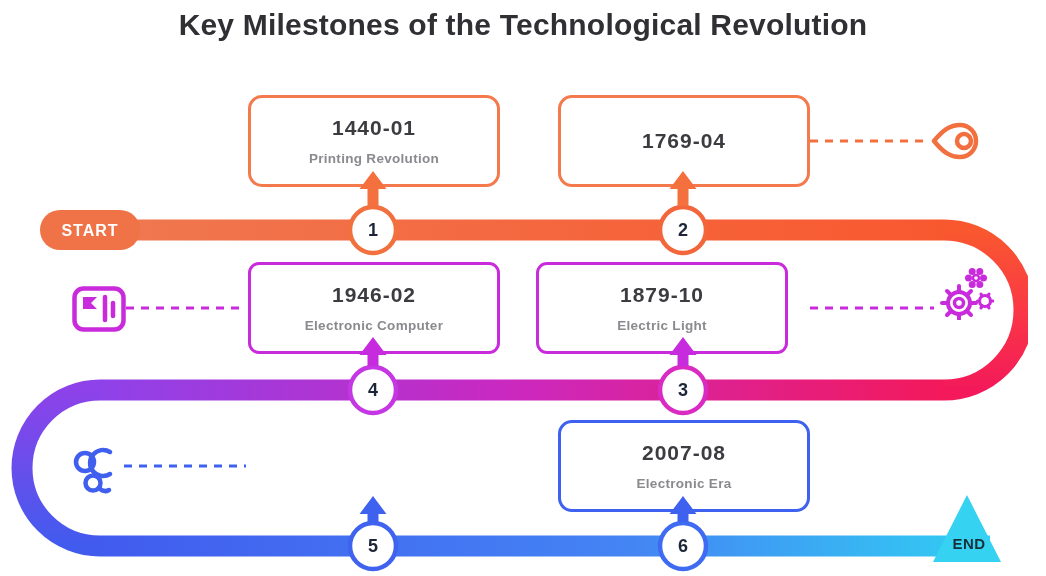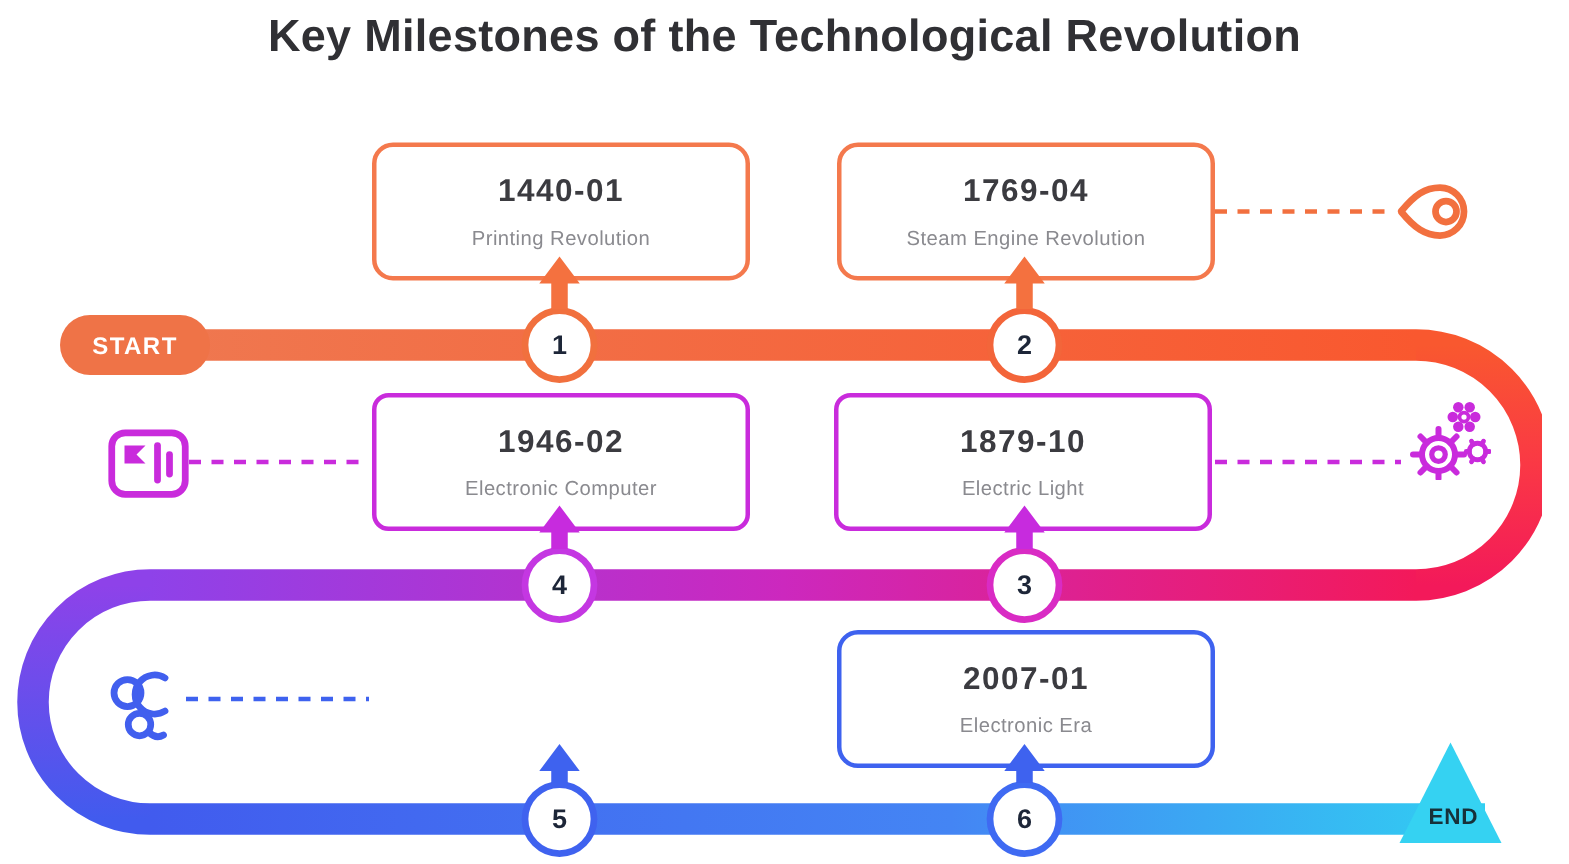--- a/index.html
+++ b/index.html
@@ -15,21 +15,21 @@
   svg.layer { position:absolute; top:0; left:0; pointer-events:none; }
   svg text { font-family:"Liberation Sans", sans-serif; font-weight:bold; }
 
   .card {
     position:absolute; width:252px; height:92px; box-sizing:border-box;
     border:3px solid #999; border-radius:14px; background:#ffffff;
     display:flex; flex-direction:column; align-items:center; justify-content:center;
     gap:11px;
   }
   .card .date  { font-size:21px; font-weight:bold; color:#3B3B40; letter-spacing:1px; }
-  .card .label { font-size:13.5px; font-weight:normal; color:#8A8A8F; letter-spacing:0.3px; }
+  .card .label { font-size:13.5px; font-weight:bold; color:#8A8A8F; letter-spacing:0.3px; }
   .row-top { border-color:#F4794D; }
   .row-mid { border-color:#C92BDC;border-radius:11px; }
   .row-bot { border-color:#3E62EF; }
 
   .icon { position:absolute; }
 </style>
 </head>
 <body>
 
 <div id="canvas">
@@ -105,32 +105,31 @@
       <text x="683" y="552" font-size="18" fill="#1D2638" text-anchor="middle">6</text>
     </g>
   </svg>
 
   <div class="card row-top" style="left:248px; top:95px;">
     <div class="date">1440-01</div>
     <div class="label">Printing Revolution</div>
   </div>
   <div class="card row-top" style="left:558px; top:95px;">
     <div class="date">1769-04</div>
-    <div class="label">Steam Engine Revolution</div>
   </div>
-  <div class="card row-mid" style="left:556px; top:262px;">
+  <div class="card row-mid" style="left:536px; top:262px;">
     <div class="date">1879-10</div>
     <div class="label">Electric Light</div>
   </div>
   <div class="card row-mid" style="left:248px; top:262px;">
     <div class="date">1946-02</div>
     <div class="label">Electronic Computer</div>
   </div>
   <div class="card row-bot" style="left:558px; top:420px;">
-    <div class="date">2007-01</div>
+    <div class="date">2007-08</div>
     <div class="label">Electronic Era</div>
   </div>
 
   <svg class="layer" width="1046" height="576" viewBox="0 0 1046 576" style="z-index:5;">
     <path d="M373 171 L386.5 189 L378.5 189 L378.5 206 L367.5 206 L367.5 189 L359.5 189 Z" fill="#F4713F"></path>
     <path d="M683 171 L696.5 189 L688.5 189 L688.5 206 L677.5 206 L677.5 189 L669.5 189 Z" fill="#F4713F"></path>
     <path d="M373 337 L386.5 355 L378.5 355 L378.5 366 L367.5 366 L367.5 355 L359.5 355 Z" fill="#C72BDE"></path>
     <path d="M683 337 L696.5 355 L688.5 355 L688.5 366 L677.5 366 L677.5 355 L669.5 355 Z" fill="#C72BDE"></path>
     <path d="M373 496 L386.5 514 L378.5 514 L378.5 522 L367.5 522 L367.5 514 L359.5 514 Z" fill="#3E62EF"></path>
     <path d="M683 496 L696.5 514 L688.5 514 L688.5 522 L677.5 522 L677.5 514 L669.5 514 Z" fill="#3E62EF"></path>

